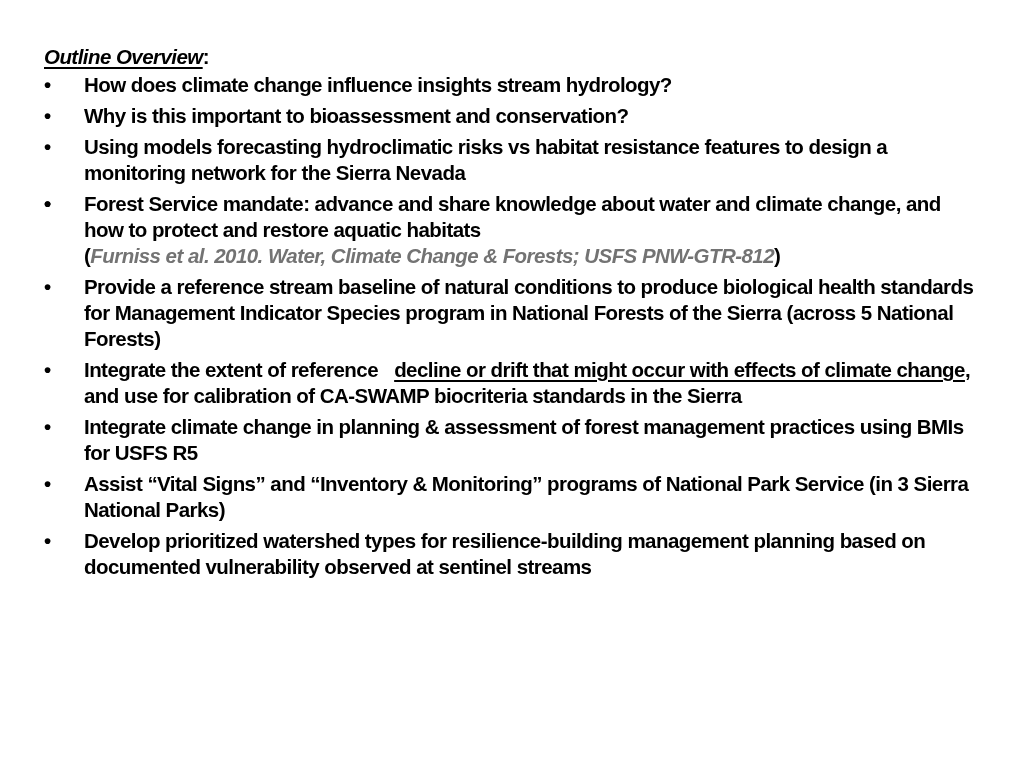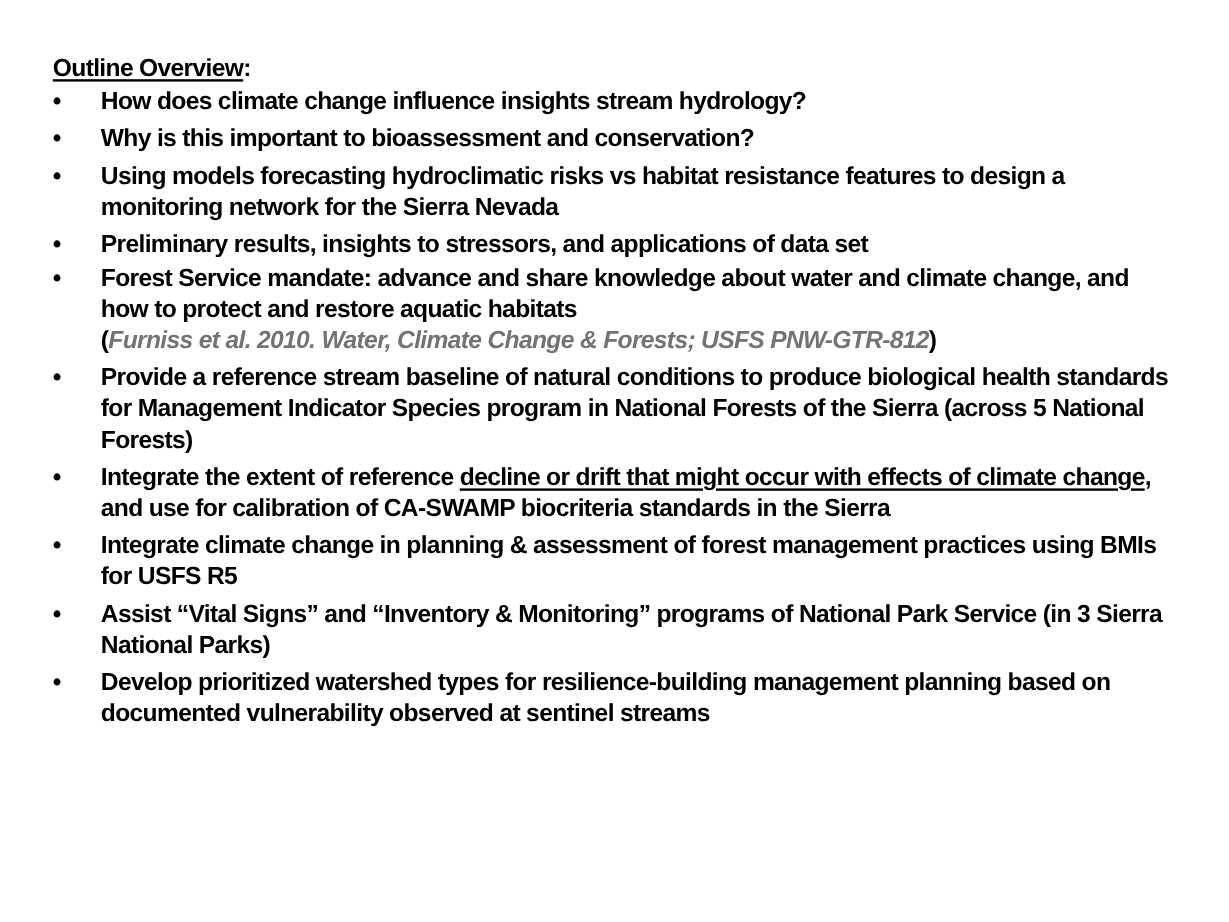--- a/index.html
+++ b/index.html
@@ -12,34 +12,34 @@
       position: absolute; left: 44px; top: 44px; width: 940px;
       font-weight: bold;
       font-size: 20.5px;
       line-height: 26px;
       letter-spacing: -0.55px;
     }
     .heading {
       display: block;
       margin: 0;
     }
-    .heading .u { text-decoration: underline; text-underline-offset: 3px; }
+    .heading .u { text-decoration: underline; text-underline-offset: 3px; font-style: italic; }
     ul.bullets { list-style: none; margin: 0; padding: 0; }
     ul.bullets li {
       position: relative;
       padding-left: 40px;
       margin-top: 5px;
     }
     ul.bullets li .dot {
       position: absolute; left: 0; top: 0;
       width: 14px; text-align: left;
     }
     .section2 { margin-top: 10px; }
     .cite { color: #737373; font-style: italic; }
-    .u2 { text-decoration: underline; text-underline-offset: 3px; }
+    .u2 { text-decoration: underline; text-underline-offset: 3px; margin-left: 11px; }
   </style>
 </head>
 <body>
 
 <div class="slide">
 
   <div class="heading"><span class="u">Outline Overview</span><span>:</span></div>
 
   <ul class="bullets">
     <li style="margin-top:2px;">
@@ -49,21 +49,20 @@
     <li>
       <span class="dot">•</span>
       <span>Why is this important to bioassessment and conservation?</span>
     </li>
     <li>
       <span class="dot">•</span>
       <span>Using models forecasting hydroclimatic risks vs habitat resistance features to design a monitoring network for the Sierra Nevada</span>
     </li>
     <li>
       <span class="dot">•</span>
-      <span>Preliminary results, insights to stressors, and applications of data set</span>
     </li>
   </ul>
 
 
   <ul class="bullets">
     <li style="margin-top:2px;">
       <span class="dot">•</span>
       <span>Forest Service mandate: advance and share knowledge about water and climate change, and how to protect and restore aquatic habitats</span><br>
       <span>(</span><span class="cite">Furniss et al. 2010. Water, Climate Change &amp; Forests; USFS PNW-GTR-812</span><span>)</span>
     </li>

